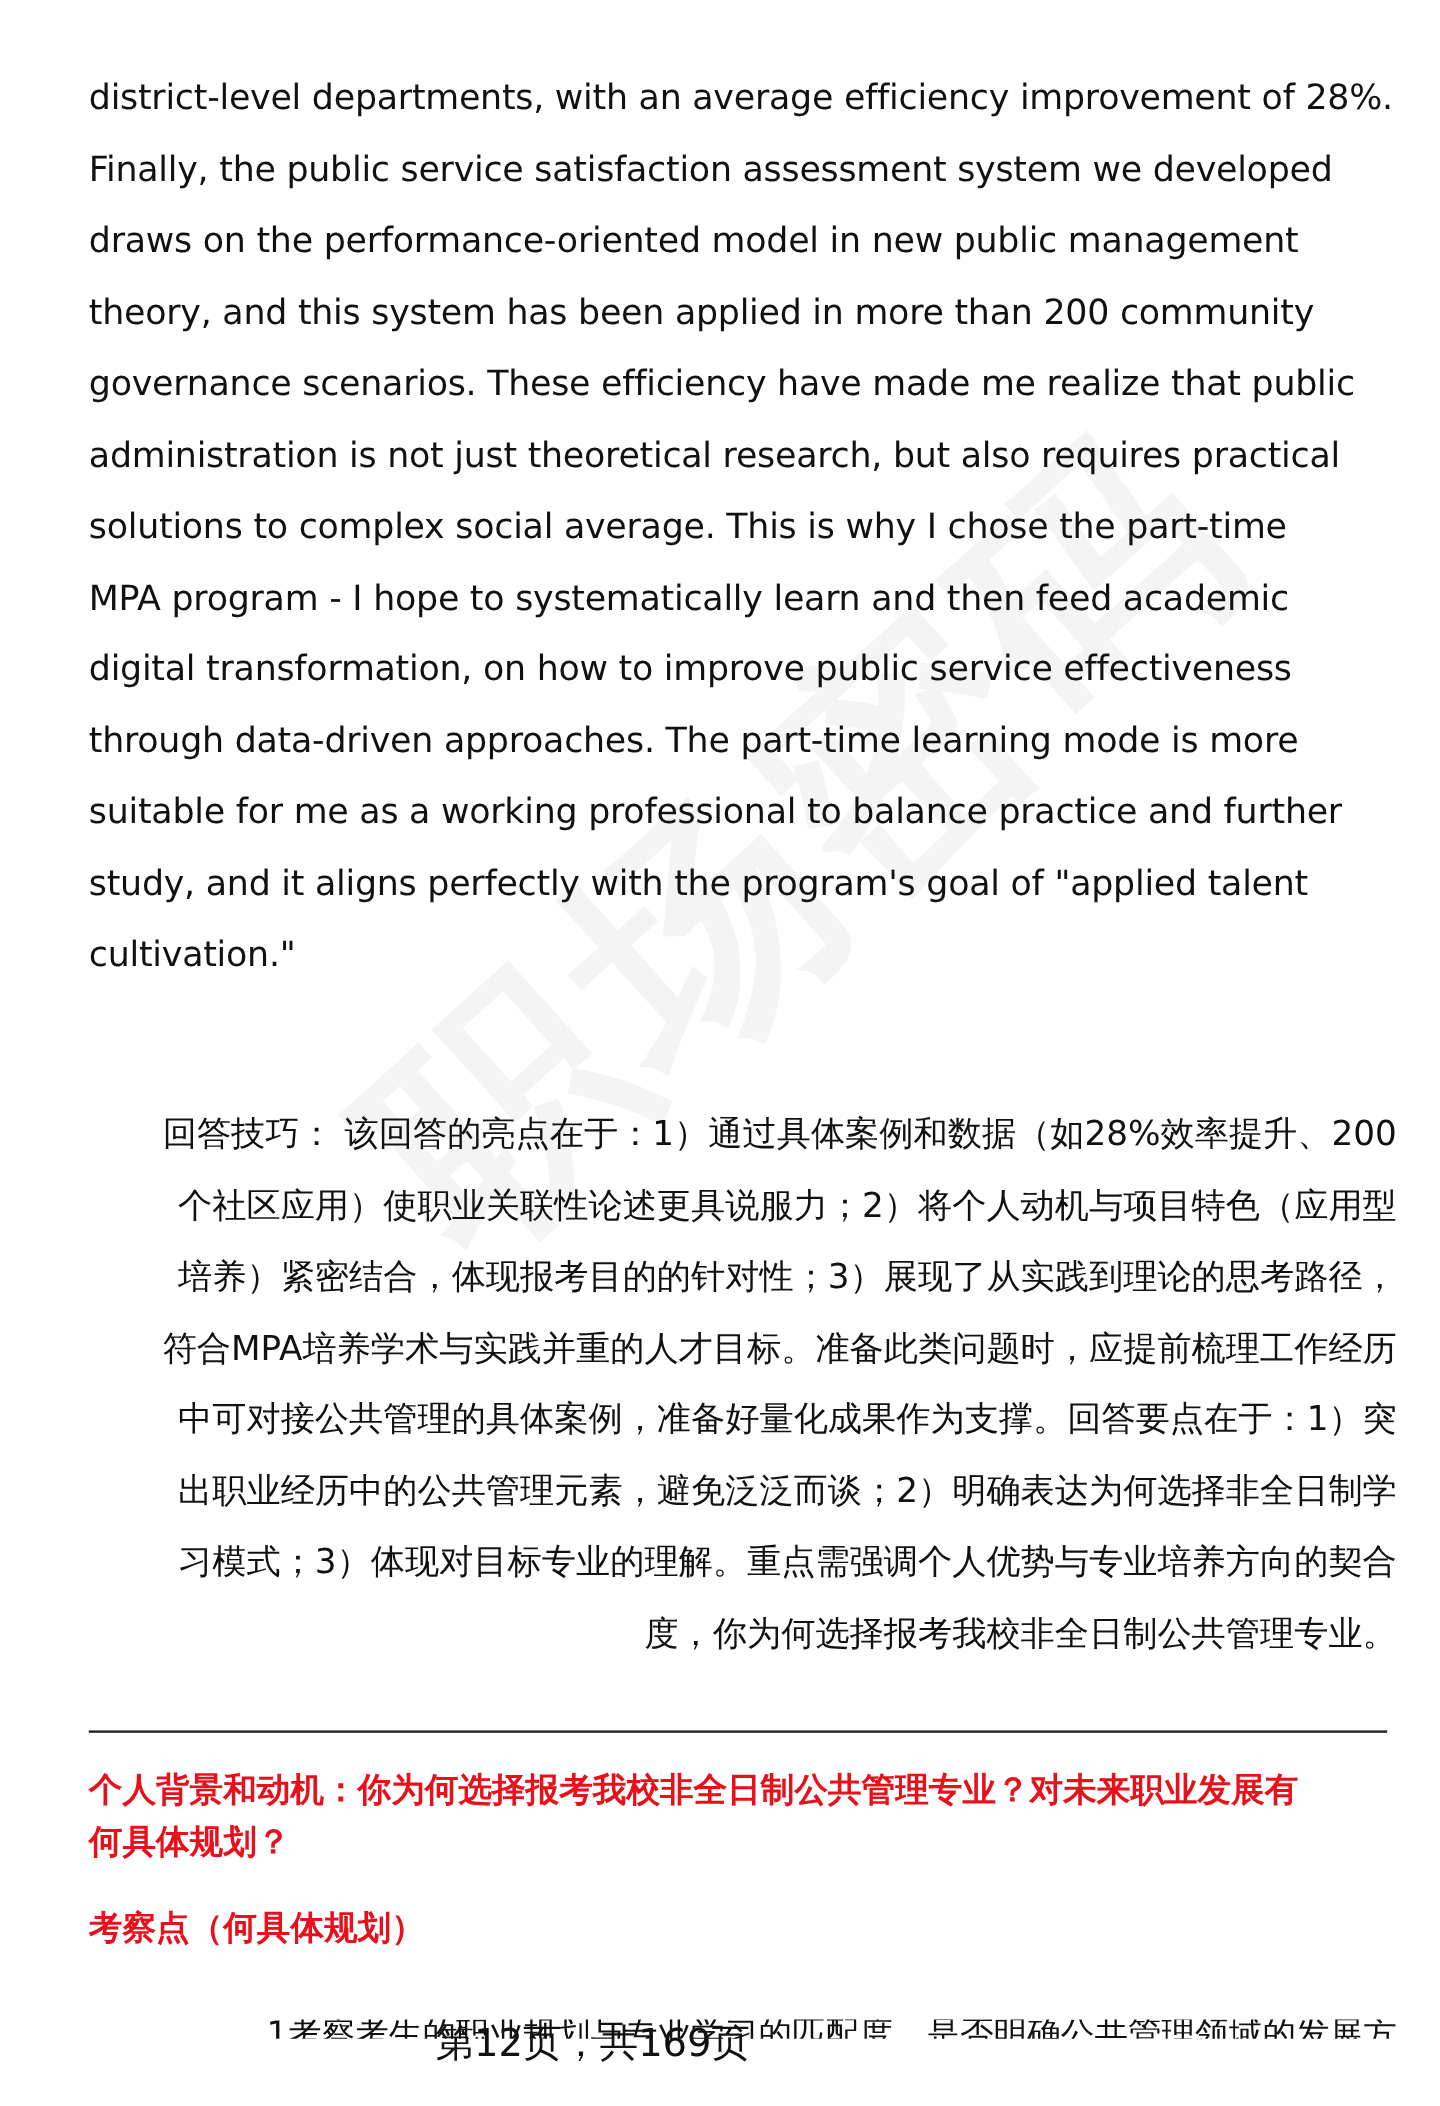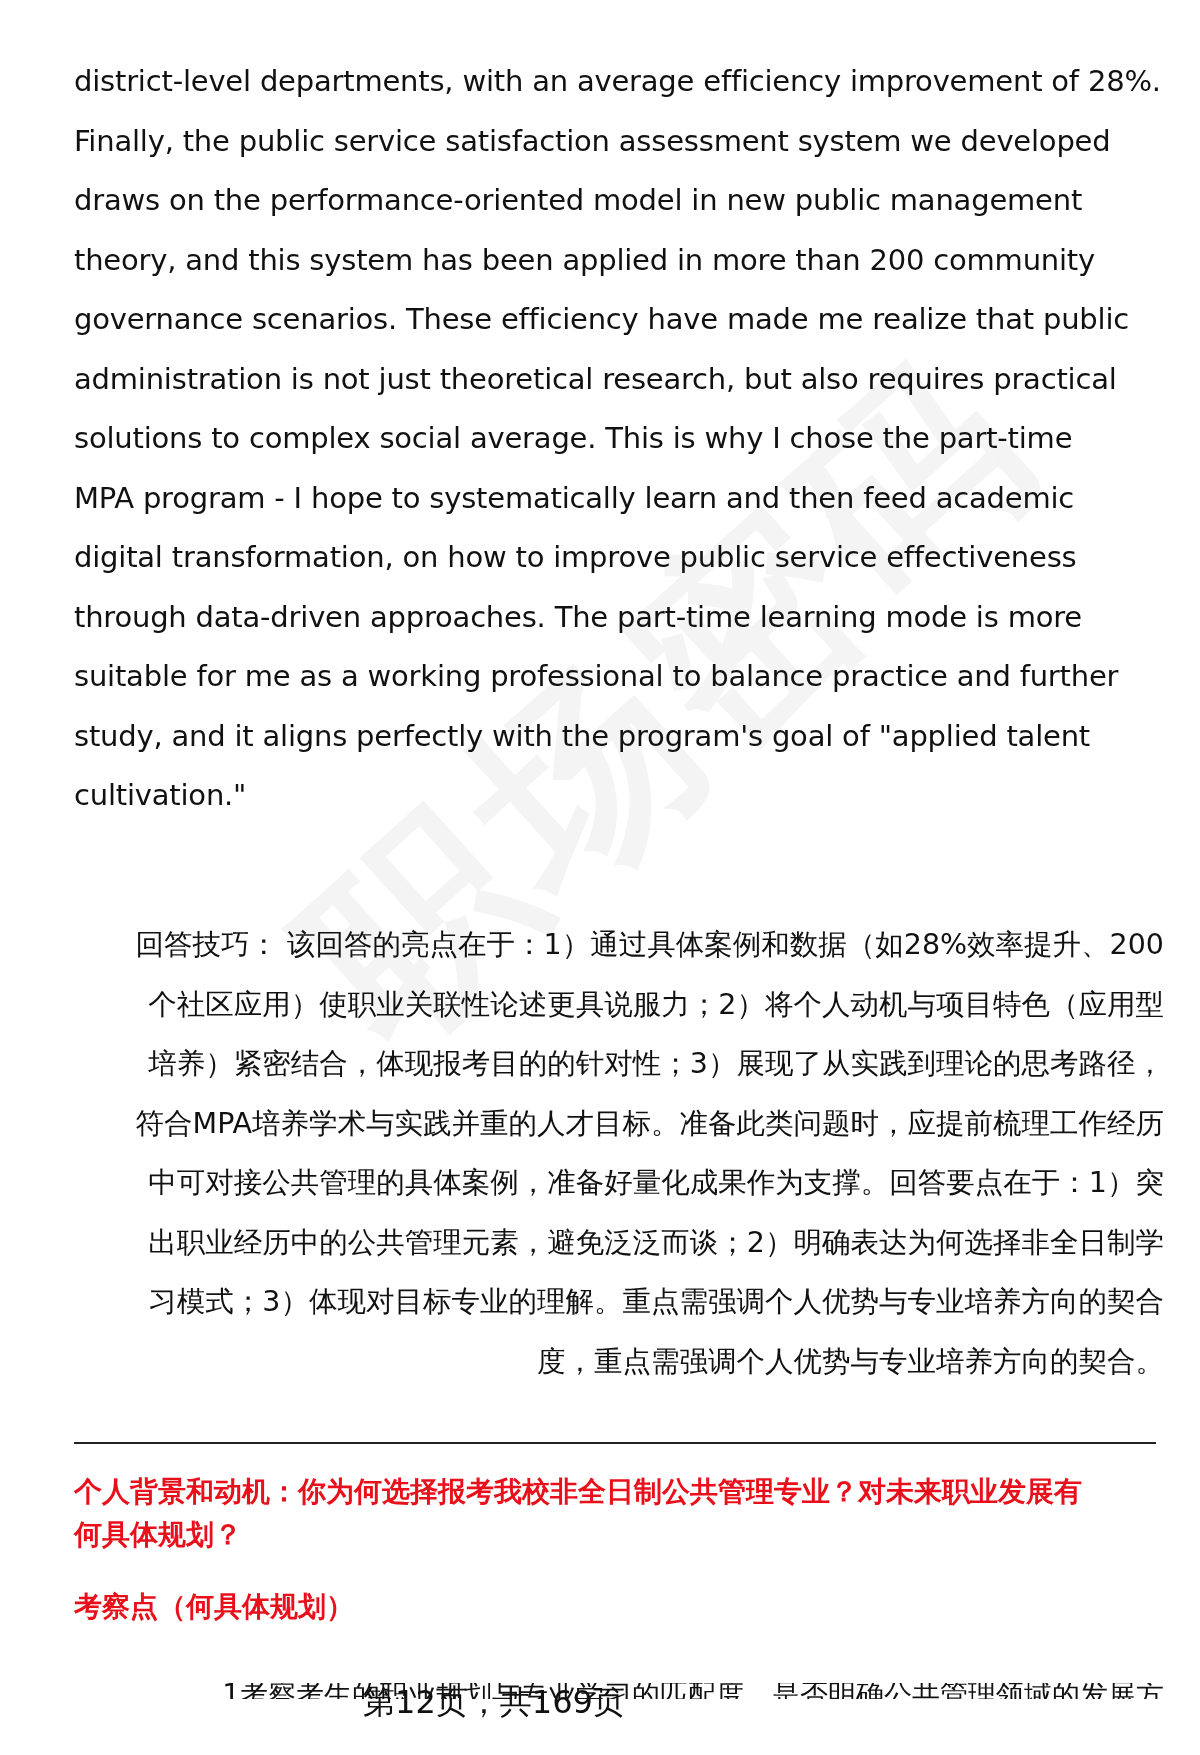--- a/index.html
+++ b/index.html
@@ -52,21 +52,21 @@
   </p>
 
   <p class="para-cn">
     <span class="ln">回答技巧： 该回答的亮点在于：1）通过具体案例和数据（如28%效率提升、200</span>
     <span class="ln">个社区应用）使职业关联性论述更具说服力；2）将个人动机与项目特色（应用型</span>
     <span class="ln">培养）紧密结合，体现报考目的的针对性；3）展现了从实践到理论的思考路径，</span>
     <span class="ln">符合MPA培养学术与实践并重的人才目标。准备此类问题时，应提前梳理工作经历</span>
     <span class="ln">中可对接公共管理的具体案例，准备好量化成果作为支撑。回答要点在于：1）突</span>
     <span class="ln">出职业经历中的公共管理元素，避免泛泛而谈；2）明确表达为何选择非全日制学</span>
     <span class="ln">习模式；3）体现对目标专业的理解。重点需强调个人优势与专业培养方向的契合</span>
-    <span class="ln">度，重点需强调个人优势与专业培养方向的契合。</span>
+    <span class="ln">度，你为何选择报考我校非全日制公共管理专业。</span>
   </p>
 
   <div class="divider"></div>
 
   <h2 class="q-title">
     <span class="ln">个人背景和动机：你为何选择报考我校非全日制公共管理专业？对未来职业发展有</span>
     <span class="ln">何具体规划？</span>
   </h2>
 
   <h3 class="sub-title">考察点（何具体规划）</h3>

